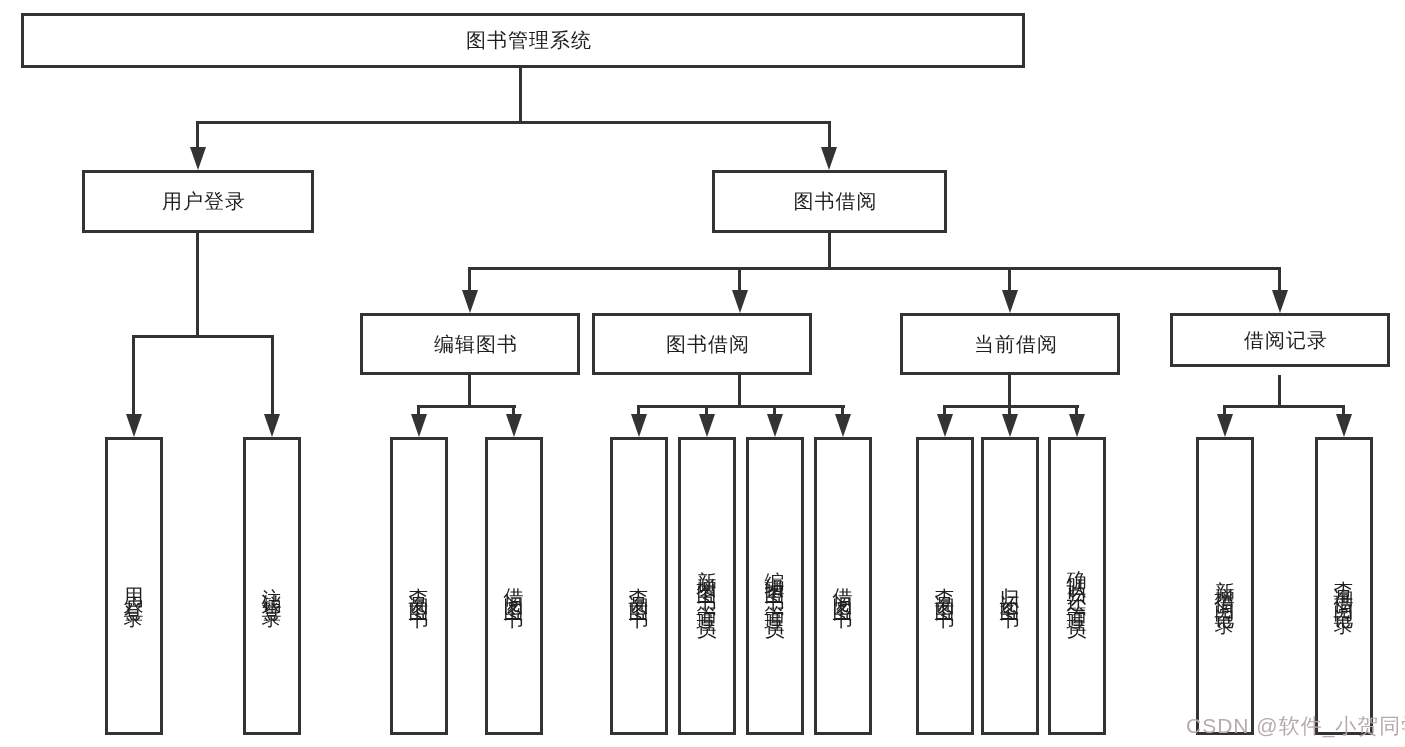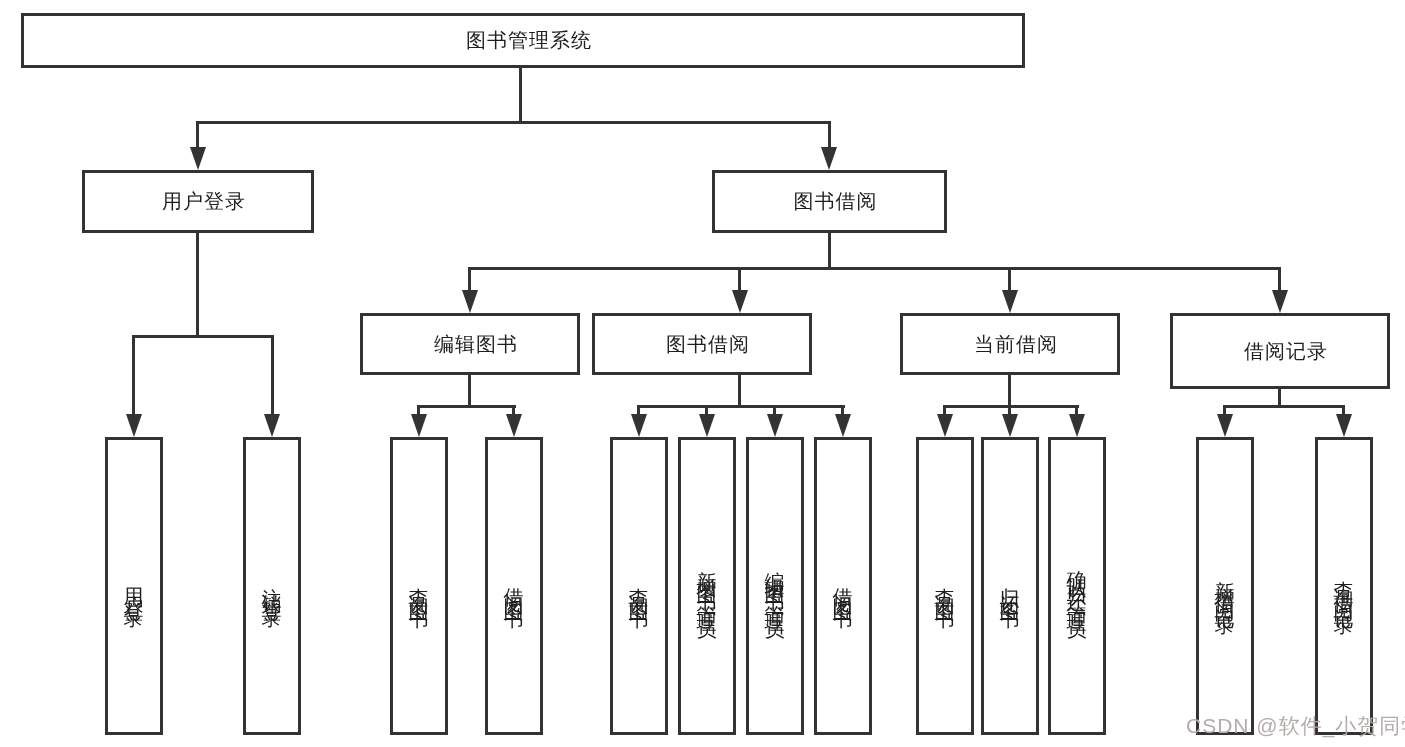--- a/index.html
+++ b/index.html
@@ -99,21 +99,21 @@
 
   <div class="hbox" style="left:360px;top:313px;width:220px;height:62px">
     <span>编辑图书</span>
   </div>
   <div class="hbox" style="left:592px;top:313px;width:220px;height:62px">
     <span>图书借阅</span>
   </div>
   <div class="hbox" style="left:900px;top:313px;width:220px;height:62px">
     <span>当前借阅</span>
   </div>
-  <div class="hbox" style="left:1170px;top:313px;width:220px;height:76px">
+  <div class="hbox" style="left:1170px;top:313px;width:220px;height:54px">
     <span>借阅记录</span>
   </div>
 
   <div class="ln" style="left:468px;top:375px;width:3px;height:32px"></div>
   <div class="ln" style="left:417px;top:405px;width:99px;height:3px"></div>
   <div class="ln" style="left:417px;top:405px;width:3px;height:12px"></div>
   <div class="ln" style="left:512px;top:405px;width:3px;height:12px"></div>
   <div class="ah" style="left:411px;top:414px"></div>
   <div class="ah" style="left:506px;top:414px"></div>
 

